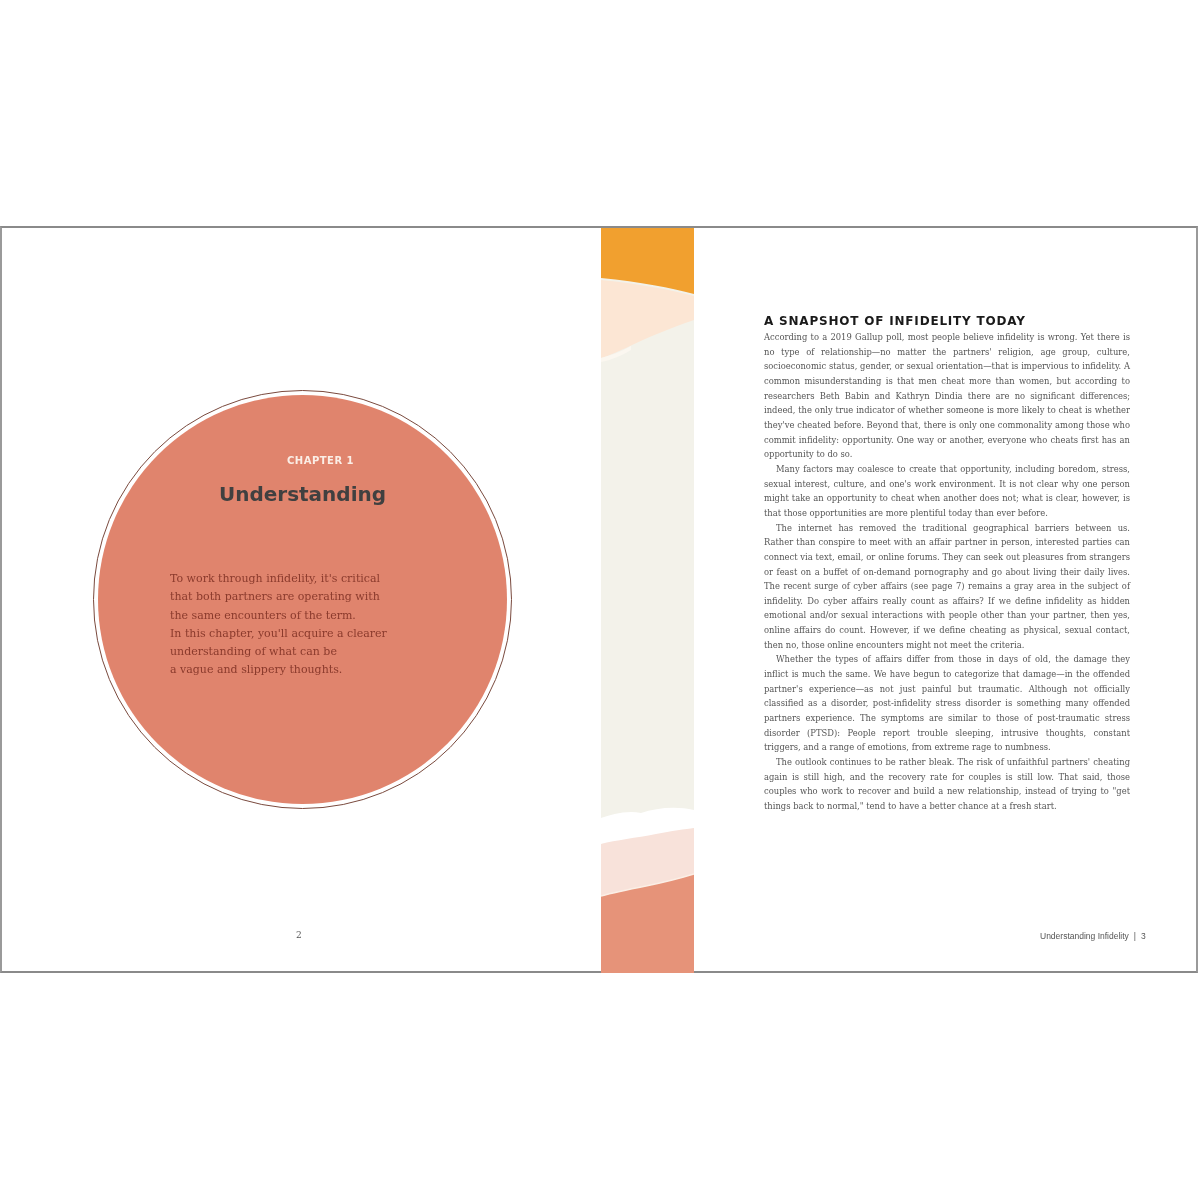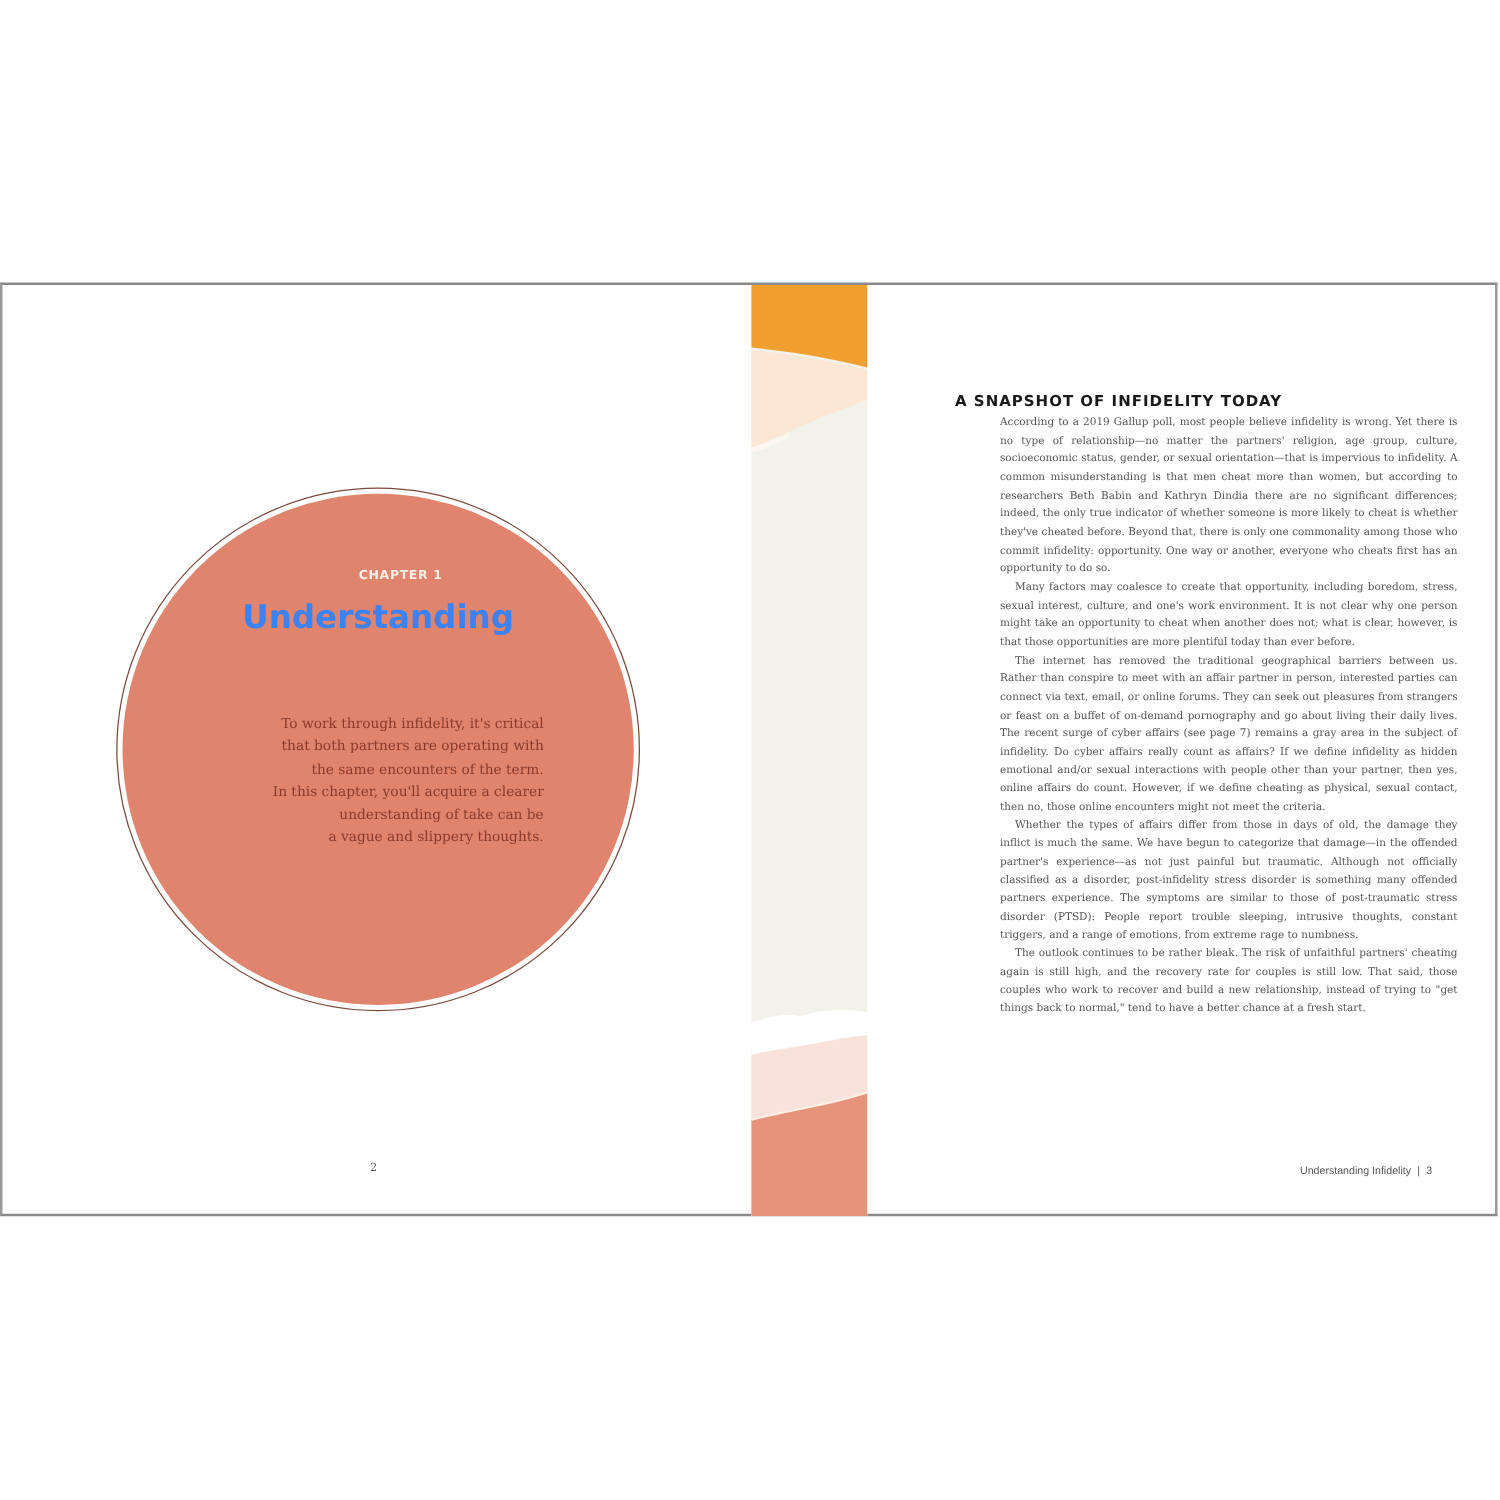--- a/index.html
+++ b/index.html
@@ -1,26 +1,26 @@
 <!DOCTYPE html>
 <html><head>
 <meta charset="utf-8">
 <style>
   html, body { margin:0; padding:0; background:#ffffff; }
   body { width:1200px; height:1200px; position:relative; overflow:hidden; font-family:"DejaVu Serif", serif; }
   .spread { position:absolute; left:0; top:226px; width:1198px; height:747px; border-top:2px solid #8a8a8a; border-bottom:2px solid #8a8a8a; border-left:2px solid #9a9a9a; border-right:2px solid #9a9a9a; background:#fff; box-sizing:border-box; }
   .circle-ring { position:absolute; left:93px; top:390px; width:419px; height:419px; border-radius:50%; border:1.5px solid #7a4a3e; box-sizing:border-box; }
   .circle { position:absolute; left:98px; top:395px; width:409px; height:409px; border-radius:50%; background:#e0846d; }
   .chapter-label { position:absolute; left:116px; top:455px; width:409px; text-align:center; font-family:"DejaVu Sans", sans-serif; font-weight:bold; font-size:10px; letter-spacing:0.5px; color:#fbeee6; }
-  .chapter-title { position:absolute; left:98px; top:478px; width:409px; text-align:center; font-family:"DejaVu Sans", sans-serif; font-weight:bold; font-size:26px; line-height:33px; color:#3b82f6; }
-  .chapter-intro { position:absolute; left:170px; top:570px; width:265px; text-align:right; font-family:"DejaVu Serif", serif; font-size:11px; line-height:18.3px; color:#8a3a2c; }
+  .chapter-title { position:absolute; left:98px; top:478px; width:409px; text-align:center; font-family:"DejaVu Sans", sans-serif; font-weight:bold; font-size:20px; line-height:33px; color:#404040; }
+  .chapter-intro { position:absolute; left:170px; top:570px; width:265px; text-align:left; font-family:"DejaVu Serif", serif; font-size:11px; line-height:18.3px; color:#8a3a2c; }
   .page-num-left { position:absolute; left:296px; top:930px; font-family:"DejaVu Serif", serif; font-size:9px; color:#555; }
   .stripe { position:absolute; left:601px; top:228px; width:93px; height:745px; }
   .section-heading { position:absolute; left:764px; top:314px; font-family:"DejaVu Sans", sans-serif; font-weight:bold; font-size:12px; letter-spacing:0.8px; color:#1a1a1a;text-align:right; }
-  .body-text { position:absolute; left:764px; top:330px; width:366px; font-family:"DejaVu Serif", serif; font-size:8.4px; line-height:14.65px; color:#555; text-align:justify;margin-left:36px; }
+  .body-text { position:absolute; left:764px; top:330px; width:366px; font-family:"DejaVu Serif", serif; font-size:8.4px; line-height:14.65px; color:#555; text-align:justify; }
   .body-text p { margin:0; }
   .body-text p.indent { text-indent:12px; }
   .footer-right { position:absolute; left:1040px; top:931px; font-family:Liberation Sans, sans-serif; font-size:8.5px; color:#555; }
   .footer-right .sep { margin:0 5px; }
 </style>
 </head>
 <body>
 
 <div class="spread"></div>
 
@@ -28,21 +28,21 @@
 <div class="circle"></div>
 <div class="chapter-label">CHAPTER 1</div>
 <div class="chapter-title">
   <div>Understanding</div>
 </div>
 <div class="chapter-intro">
   <div>To work through infidelity, it's critical</div>
   <div>that both partners are operating with</div>
   <div>the same encounters of the term.</div>
   <div>In this chapter, you'll acquire a clearer</div>
-  <div>understanding of take can be</div>
+  <div>understanding of what can be</div>
   <div>a vague and slippery thoughts.</div>
 </div>
 <div class="page-num-left">2</div>
 
 <svg class="stripe" viewBox="0 0 93 745" preserveAspectRatio="none">
   <rect x="0" y="0" width="93" height="745" fill="#ffffff"></rect>
   <rect x="0" y="0" width="93" height="745" fill="#f3f2ea"></rect>
   <path d="M0,0 L93,0 L93,66 C70,60 40,54 0,50 Z" fill="#f1a02f"></path>
   <path d="M0,52 C40,56 70,62 93,68 L93,92 C70,100 45,110 25,120 C15,124 8,128 0,130 Z" fill="#fce6d4"></path>
   <path d="M0,130 C10,127 20,124 30,118 L30,122 C20,128 10,132 0,134 Z" fill="#fbf7f0"></path>

